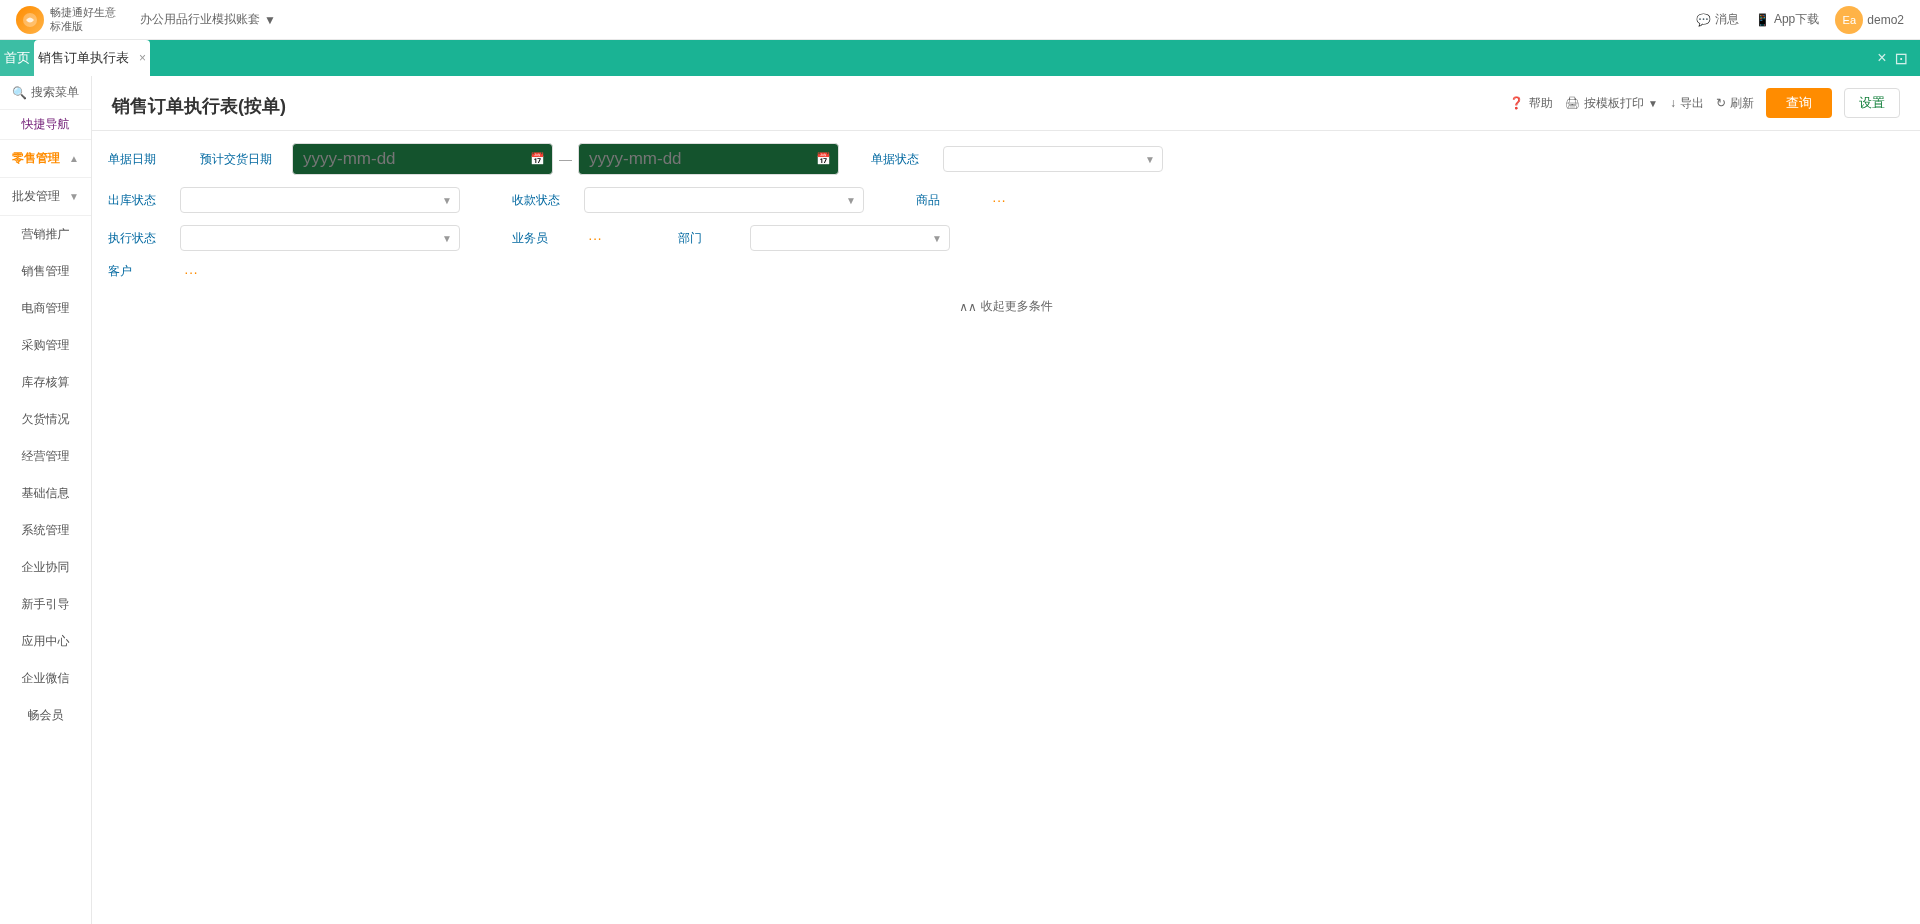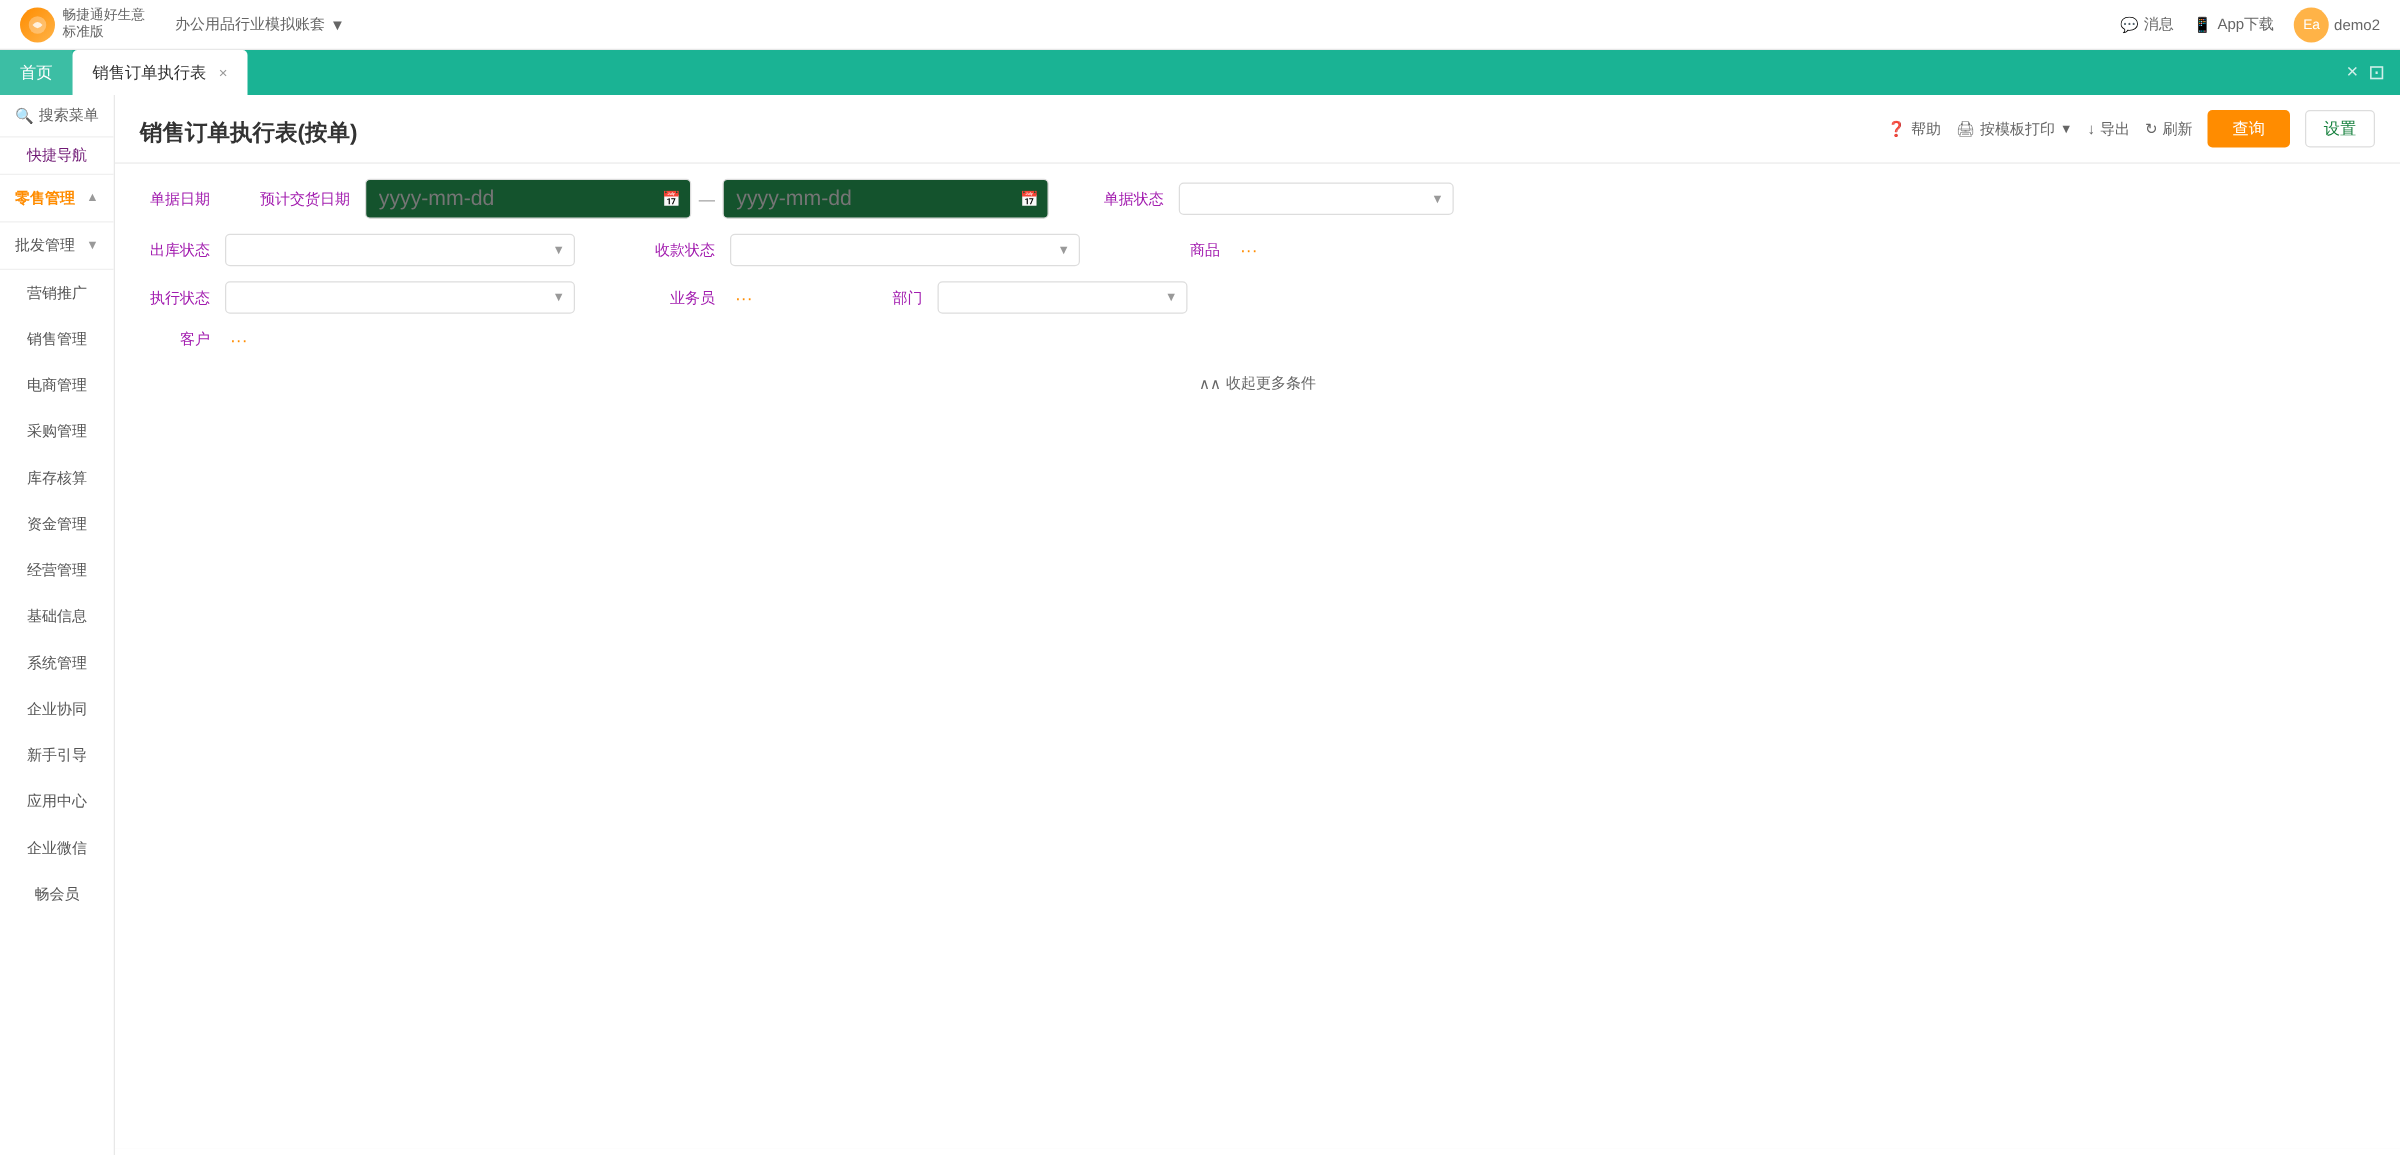--- a/index.html
+++ b/index.html
@@ -63,21 +63,21 @@
       align-items: center;
       padding: 0 0;
       position: fixed;
       top: 40px; left: 0; right: 0;
       z-index: 99;
     }
     .tab-item {
       height: 36px;
       display: flex;
       align-items: center;
-      padding: 0 16px;
+      padding: 0 4px;
       color: #fff;
       font-size: 13px;
       cursor: pointer;
       gap: 6px;
     }
     .tab-item.home {
       background: rgba(255,255,255,0.15);
     }
     .tab-item.active {
       background: #fff;
@@ -269,24 +269,23 @@
       flex: 1;
       padding: 12px 16px;
     }
     .filter-row {
       display: flex;
       align-items: center;
       gap: 12px;
       margin-bottom: 12px;
     }
     .filter-label {
-      color: #a21caf; font-size: 12px;
+      color: #0369a1; font-size: 12px;
       white-space: nowrap;
       min-width: 60px;
-      text-align: right;
     }
     .date-filter-group {
       display: flex; align-items: center; gap: 6px;
     }
     .date-tab {
       padding: 2px 8px;
       font-size: 12px;
       color: #666;
       cursor: pointer;
       border-radius: 3px;
@@ -457,21 +456,21 @@
     <div class="sidebar-item">
       <span>电商管理</span>
     </div>
     <div class="sidebar-item">
       <span>采购管理</span>
     </div>
     <div class="sidebar-item">
       <span>库存核算</span>
     </div>
     <div class="sidebar-item">
-      <span>资金管理</span>
+      <span>欠货情况</span>
     </div>
     <div class="sidebar-item">
       <span>经营管理</span>
     </div>
     <div class="sidebar-item">
       <span>基础信息</span>
     </div>
     <div class="sidebar-item">
       <span>系统管理</span>
     </div>

